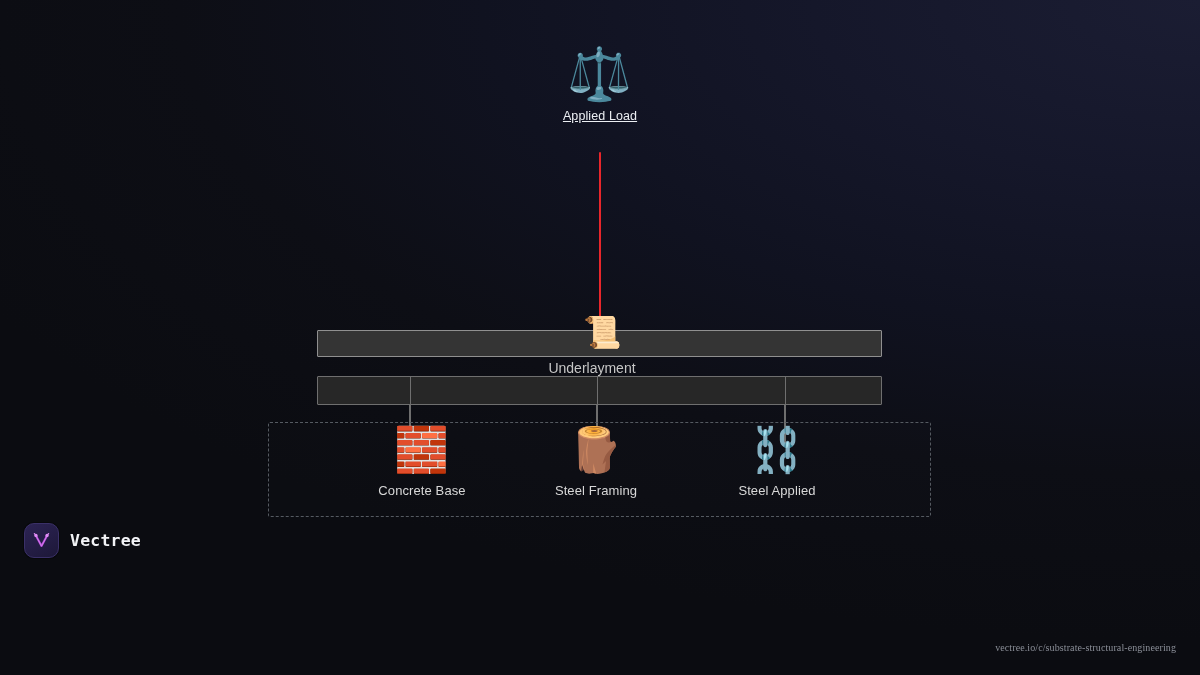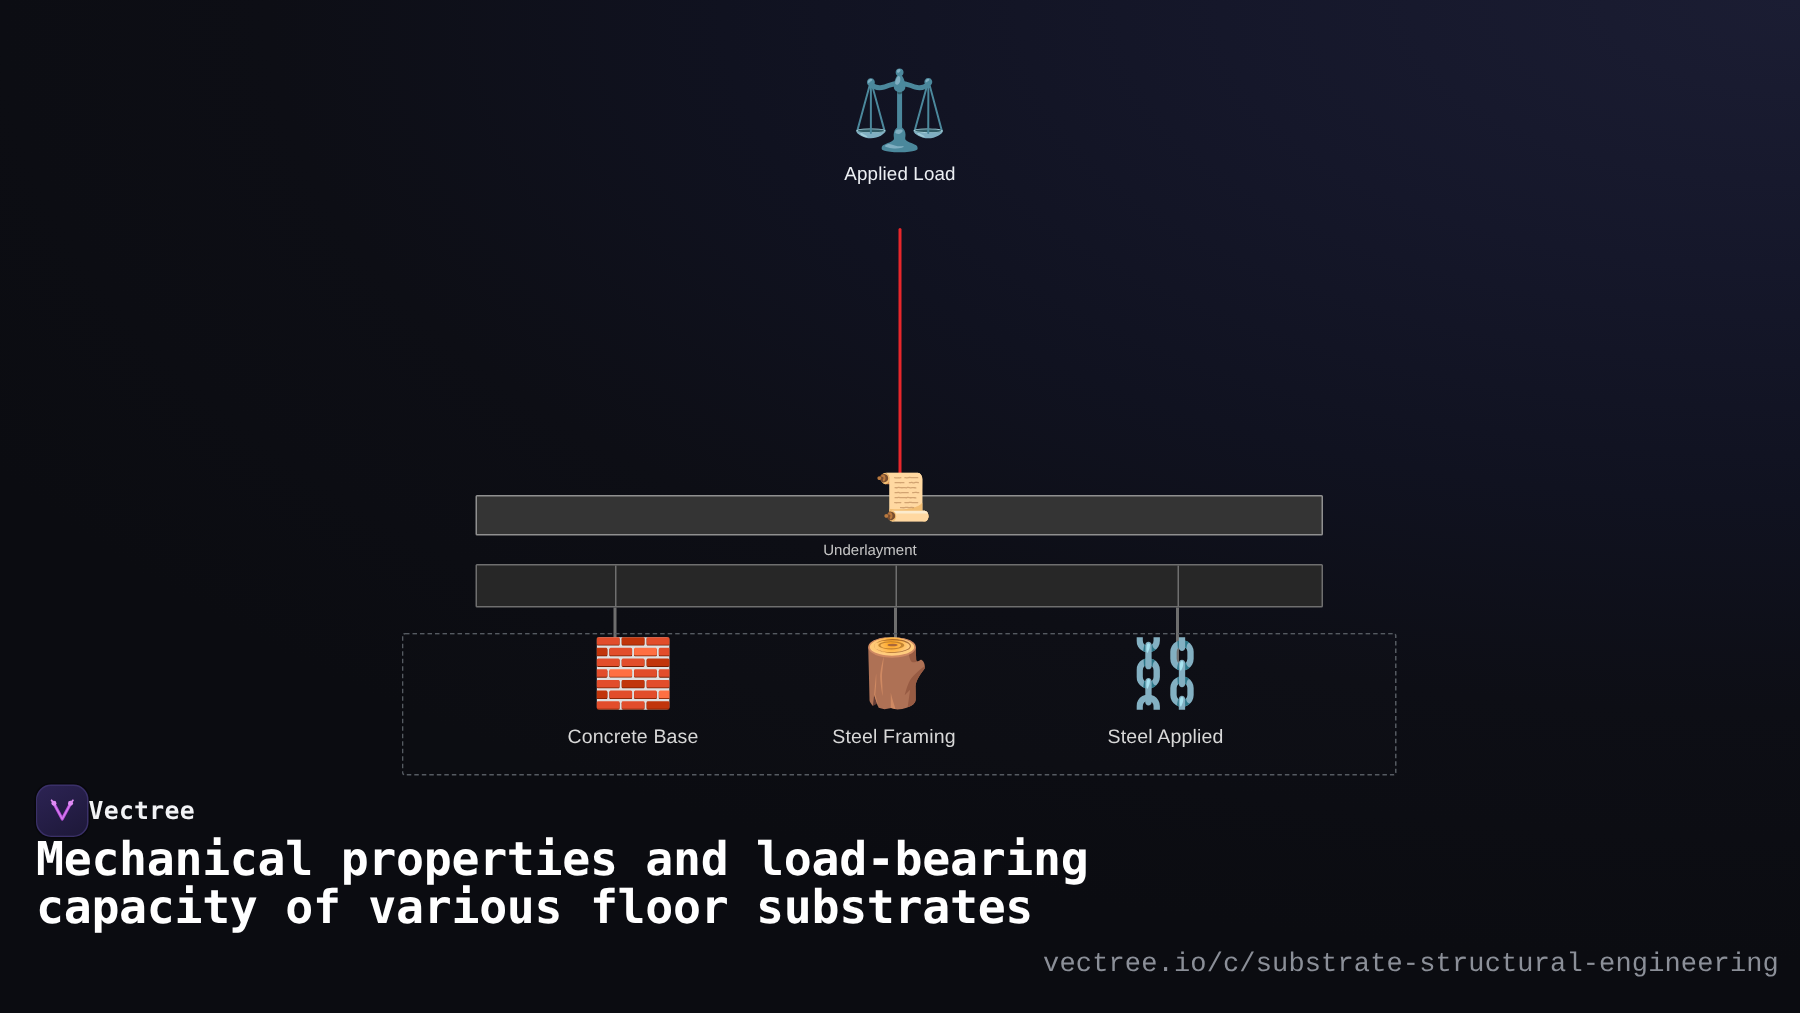--- a/index.html
+++ b/index.html
@@ -57,20 +57,21 @@
     width: 200px;
   }
   #node-applied-load .node-icon {
     font-size: 52px;
     margin-bottom: 9px;
     color: #9ec9dd;
   }
   #node-applied-load .node-label {
     color: #eceff3;
     font-size: 12.5px;
+    text-decoration: underline;
   }
 
   
   #load-line {
     position: absolute;
     left: 599px;
     top: 152px;
     width: 2.2px;
     height: 172px;
     background: #e8262b;
@@ -118,26 +119,26 @@
     top: 317px;
     width: 36px;
     text-align: center;
     font-family: "DejaVu Sans", sans-serif;
     font-size: 31px;
     line-height: 1;
     color: #e7cfa0;
   }
   #beam-underlayment-label {
     position: absolute;
-    left: 480px;
+    left: 492px;
     top: 361px;
     width: 200px;
     text-align: center;
     color: #c6c6c6;
-    font-size: 10px;
+    font-size: 14px;
     line-height: 14px;
     white-space: nowrap;
   }
 
   
   .connector {
     position: absolute;
     width: 2px;
     background: #6e6e6e;
   }
@@ -177,20 +178,21 @@
     right: 0;
     bottom: 0;
     height: 160px;
   }
   #brand {
     position: absolute;
     left: 24px;
     top: 8px;
     display: flex;
     align-items: center;
+    gap: 11px;
   }
   #brand-logo {
     width: 33px;
     height: 33px;
     border-radius: 10px;
     background: linear-gradient(150deg, #2c2353 0%, #241d45 55%, #1d1838 100%);
     border: 1px solid #3a3068;
     display: flex;
     align-items: center;
     justify-content: center;
@@ -210,25 +212,25 @@
     width: 760px;
     color: #ffffff;
     font-family: "DejaVu Sans Mono", monospace;
     font-weight: bold;
     font-size: 31px;
     line-height: 32px;
     letter-spacing: -0.2px;
   }
   #page-url {
     position: absolute;
-    right: 14px;
+    right: 24px;
     bottom: 22px;
     color: #8b8f98;
-    font-family: Liberation Mono, monospace;
-    font-size: 18px;
+    font-family: Liberation Serif, serif;
+    font-size: 10px;
     letter-spacing: 0.1px;
     white-space: nowrap;
   }
 </style>
 </head>
 <body>
 
 <div id="stage">
 
   <div id="diagram">
@@ -283,19 +285,18 @@
           <path d="M5.2 6.4 L12 19 L18.8 6.4" fill="none" stroke="#d87ef0" stroke-width="1.1" stroke-linecap="round" stroke-linejoin="round"></path>
           <circle cx="5.0" cy="5.6" r="2.1" fill="#e08cf5"></circle>
           <circle cx="19.0" cy="5.6" r="2.1" fill="#e08cf5"></circle>
           <path d="M3.0 3.2 L6.0 6.6" stroke="#e08cf5" stroke-width="1.5" stroke-linecap="round"></path>
           <path d="M21.0 3.2 L18.0 6.6" stroke="#e08cf5" stroke-width="1.5" stroke-linecap="round"></path>
         </svg>
       </div>
       <span id="brand-name">Vectree</span>
     </div>
 
-    <div id="page-title">Mechanical properties and load-bearing capacity of various floor substrates</div>
 
     <div id="page-url">vectree.io/c/substrate-structural-engineering</div>
 
   </div>
 
 </div>
 
 </body></html>

